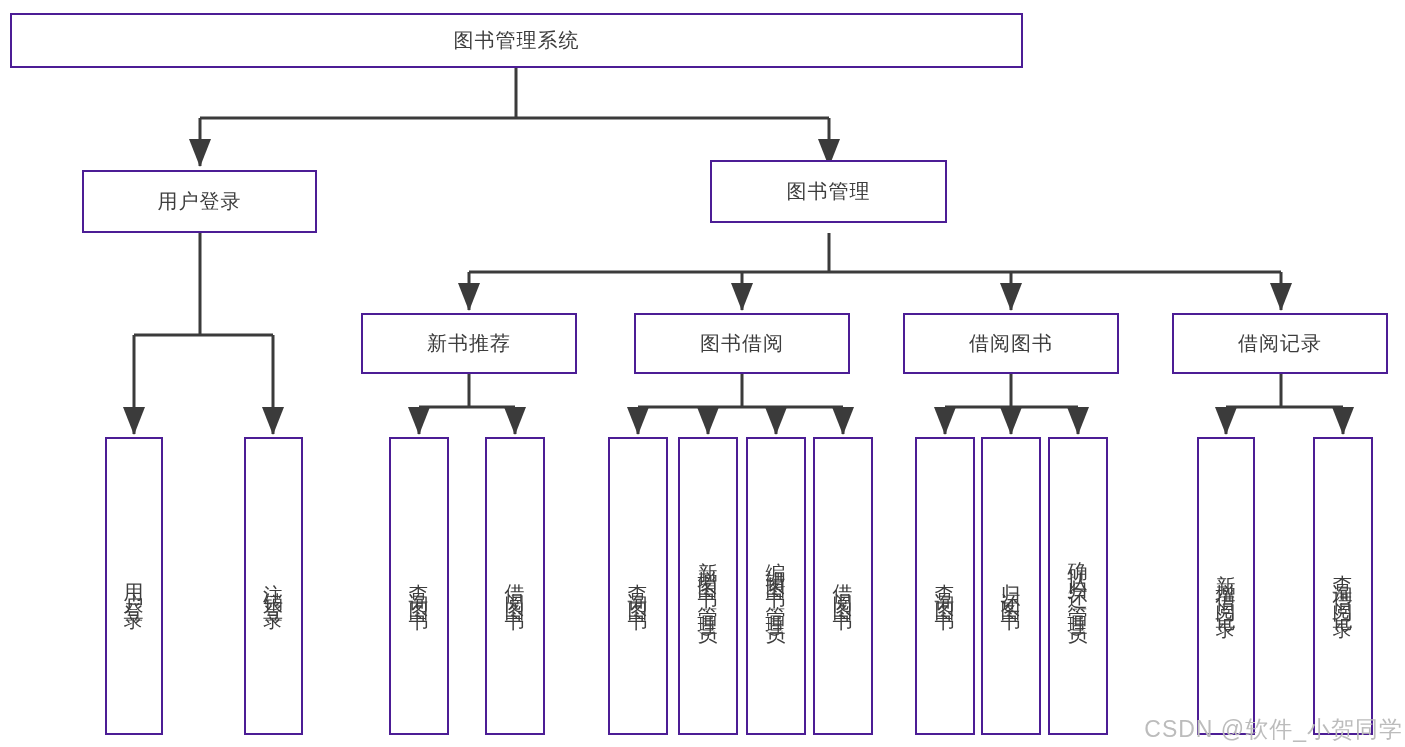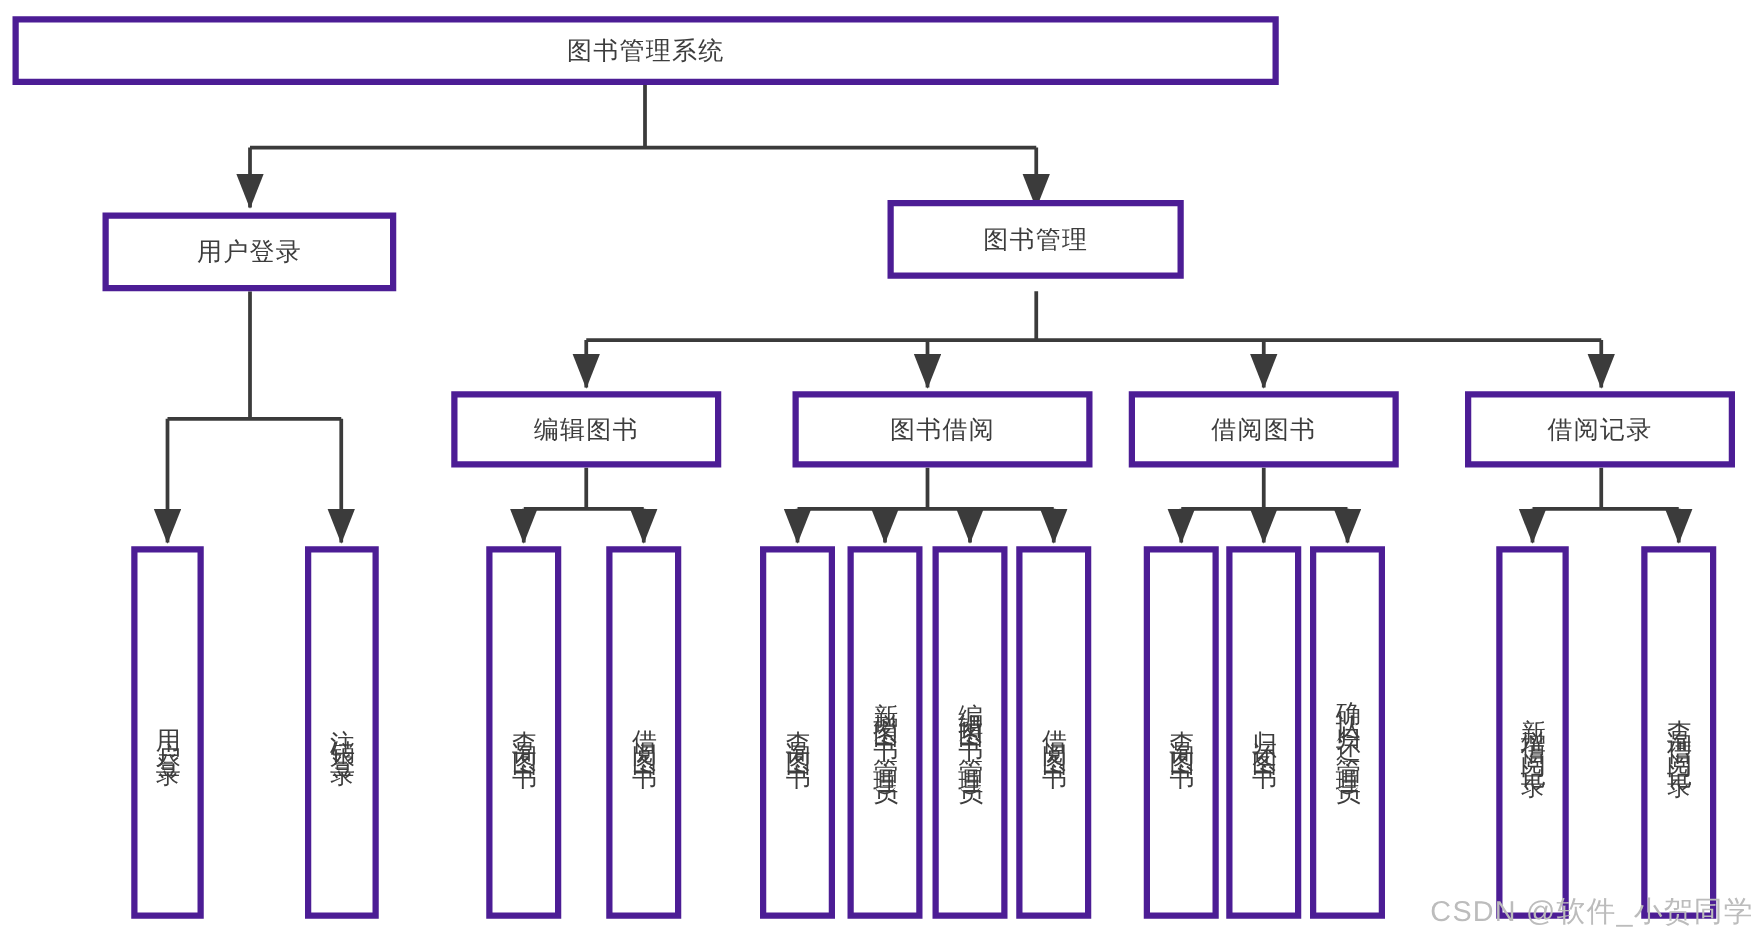--- a/index.html
+++ b/index.html
@@ -12,21 +12,21 @@
     font-family: "Liberation Sans", "DejaVu Sans", sans-serif;
   }
   .wires {
     position: absolute;
     left: 0; top: 0;
     width: 1405px; height: 747px;
   }
   .box {
     position: absolute;
     box-sizing: border-box;
-    border: 5px solid #4c1d95;
+    border: 2px solid #4c1d95;
     background: #ffffff;
     display: flex;
     align-items: center;
     justify-content: center;
     color: #3d3d3d;
     font-size: 20px;
     letter-spacing: 1px;
     white-space: nowrap;
   }
   .leaf {
@@ -104,23 +104,23 @@
   </div>
 
   <div class="box" style="left:82px; top:170px; width:235px; height:63px;">
     <span>用户登录</span>
   </div>
   <div class="box" style="left:710px; top:160px; width:237px; height:63px;">
     <span>图书管理</span>
   </div>
 
   <div class="box" style="left:361px; top:313px; width:216px; height:61px;">
-    <span>编辑图书</span>
+    <span>新书推荐</span>
   </div>
-  <div class="box" style="left:634px; top:313px; width:240px; height:61px;text-align:center;">
+  <div class="box" style="left:634px; top:313px; width:216px; height:61px;text-align:center;">
     <span>图书借阅</span>
   </div>
   <div class="box" style="left:903px; top:313px; width:216px; height:61px;">
     <span>借阅图书</span>
   </div>
   <div class="box" style="left:1172px; top:313px; width:216px; height:61px;">
     <span>借阅记录</span>
   </div>
 
   <div class="box leaf" style="left:105px; width:58px;">

